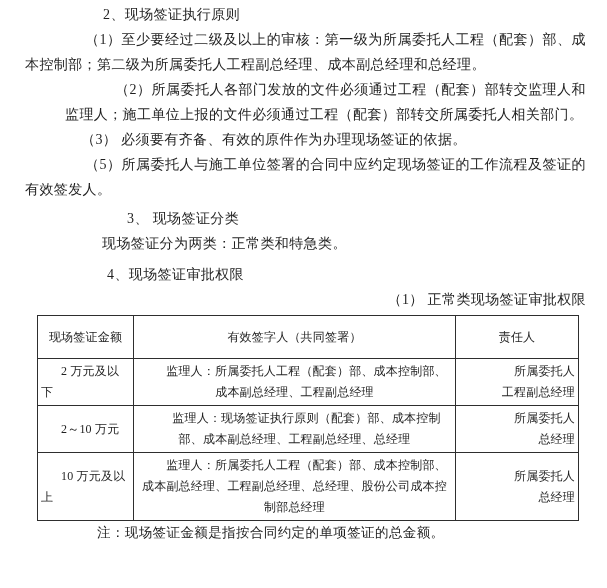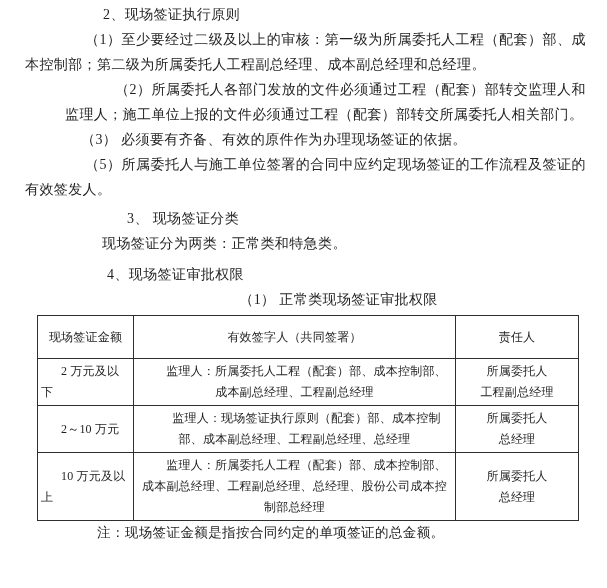--- a/index.html
+++ b/index.html
@@ -23,21 +23,21 @@
   }
   .h2        { margin-left: 78px; text-align: left; }
   .clause-1  { text-indent: 60px; }
   .clause-2  { margin-left: 40px; text-indent: 50px; }
   .clause-3  { text-indent: 57px; text-align: left; }
   .clause-4  { text-indent: 56px; text-align: left; }
   .clause-5  { text-indent: 60px; }
   .h3        { margin-left: 102px; margin-top: 4px; text-align: left; }
   .sec3-body { margin-left: 77px; text-align: left; }
   .h4        { margin-left: 82px; margin-top: 6px; text-align: left; }
-  .sub41     { margin-left: 66px; text-align: center; }
+  .sub41     { margin-left: 66px; text-align: right; }
 
   table.authority {
     border-collapse: collapse;
     table-layout: fixed;
     width: 541px;
     margin: 3px 0 0 12px;
   }
   table.authority col.c-amount { width: 96px; }
   table.authority col.c-signers { width: 322px; }
   table.authority col.c-resp { width: 123px; }
@@ -46,21 +46,21 @@
     font-weight: normal;
     font-size: 12px;
     line-height: 21px;
     vertical-align: middle;
     padding: 2px 3px;
     letter-spacing: 0.2px;
   }
   th.th-cell { text-align: center; height: 43px; }
   td.amount  { text-align: left; text-indent: 20px; padding-left: 4px; padding-right: 4px; }
   td.signers { text-align: center; text-indent: 24px; text-justify: auto; margin-top: 36px; }
-  td.resp    { text-align: center; padding-left: 8px; }
+  td.resp    { text-align: right; padding-left: 8px; }
   td.resp .line { display: block; }
   tr.r-two   { height: 44px; }
   tr.r-three { height: 65px; }
   .note {
     margin: 3px 0 0 72px;
     font-size: 13.5px;
     line-height: 17px;
     letter-spacing: 0.4px;
   }
 </style>

